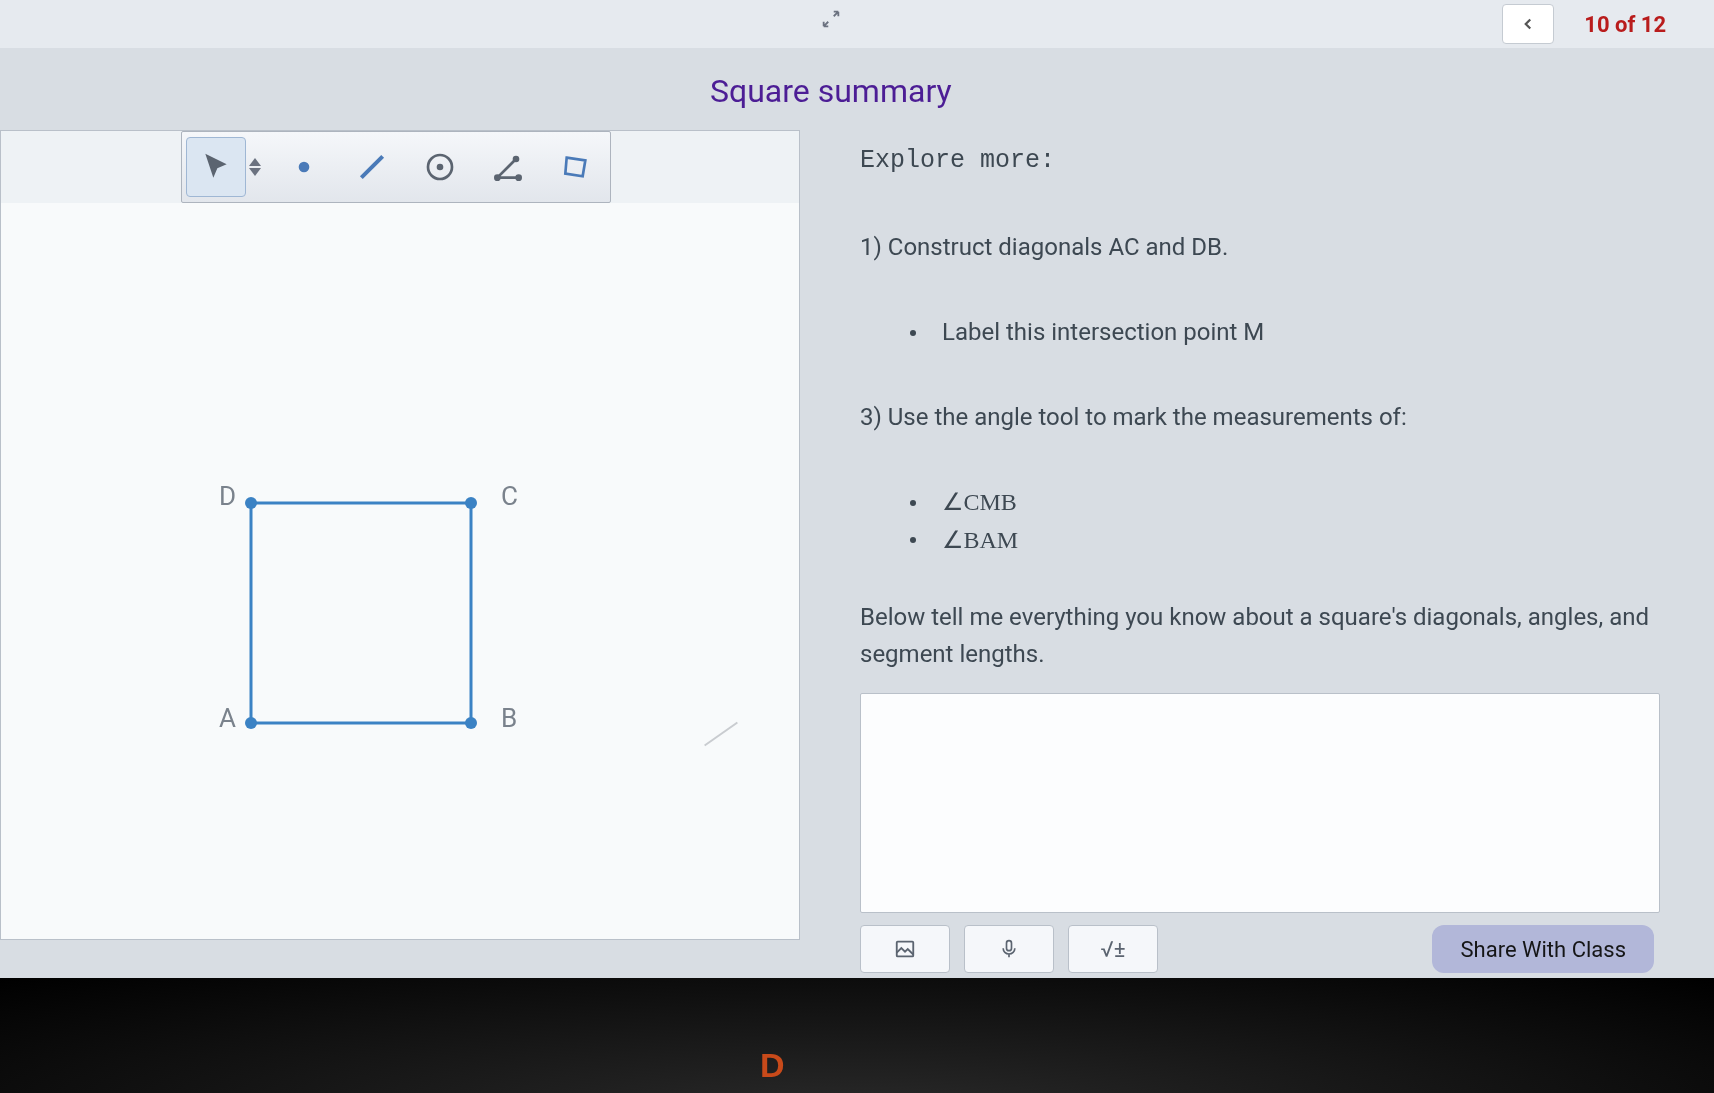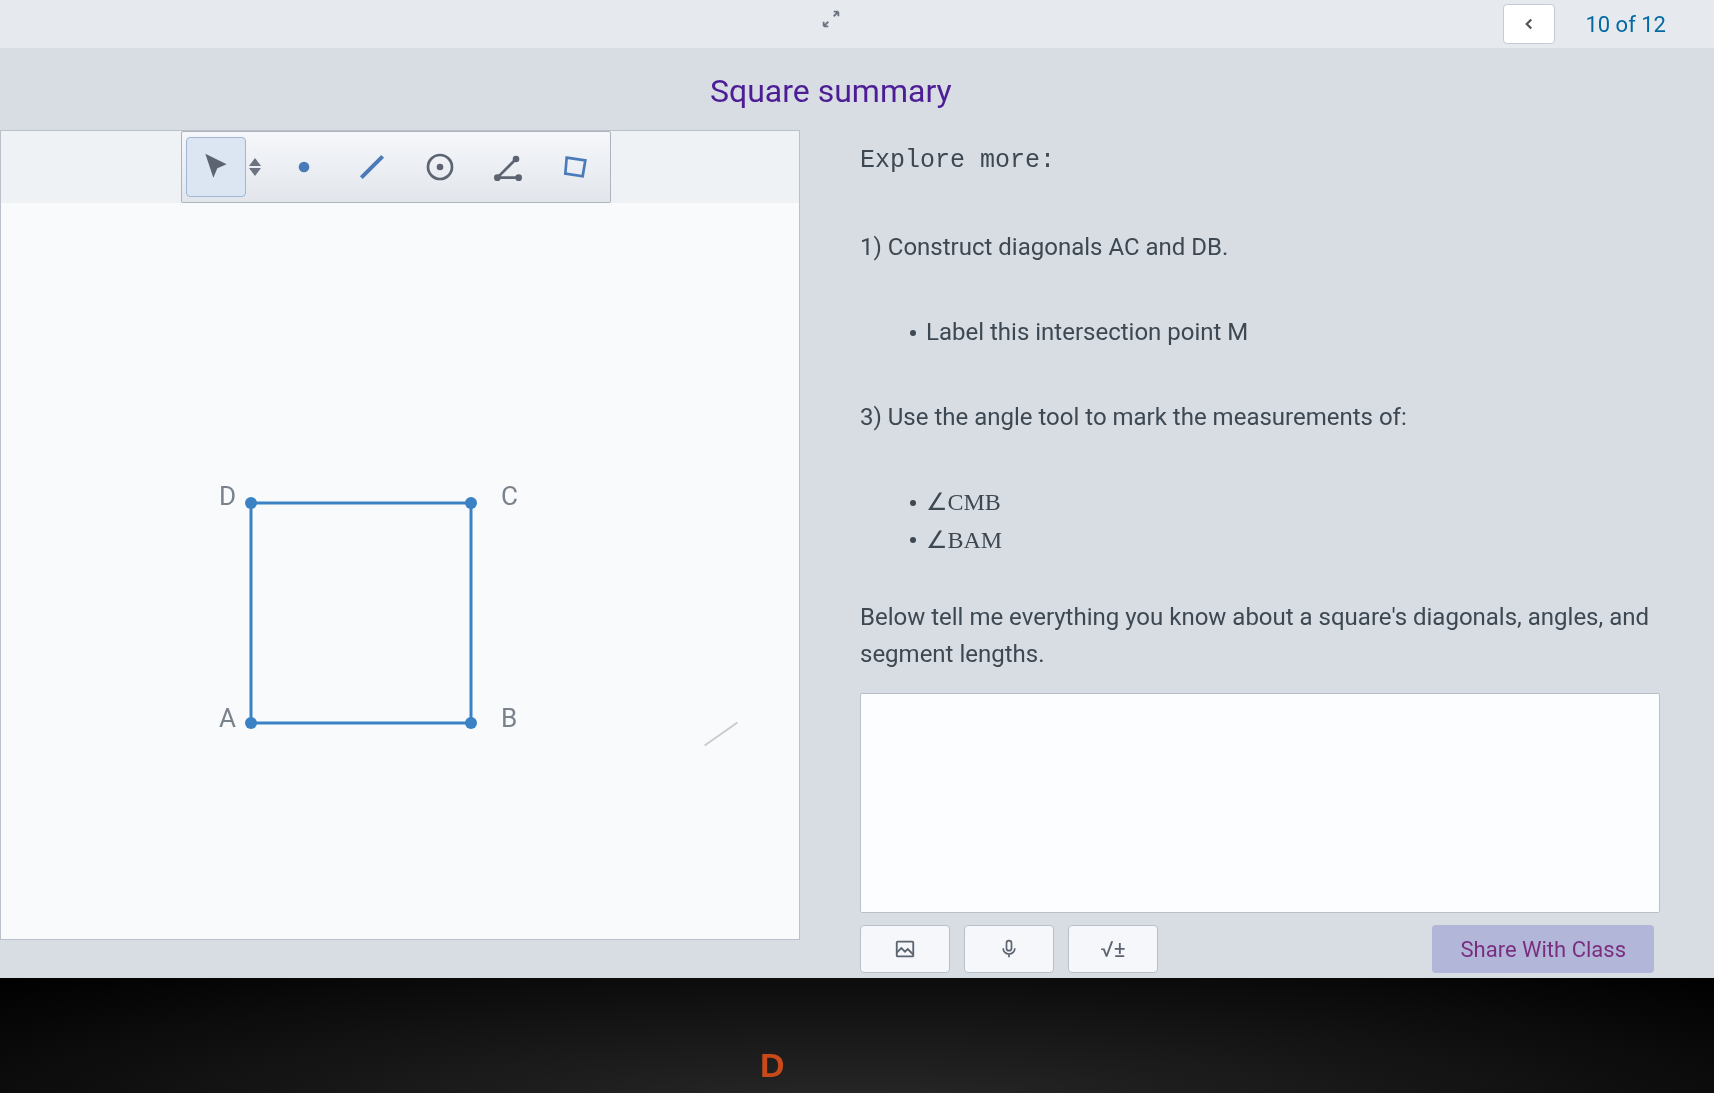--- a/index.html
+++ b/index.html
@@ -1,20 +1,20 @@
 <!DOCTYPE html>
 <html><head>
 <meta charset="utf-8">
 <style>
   * { box-sizing: border-box; margin: 0; padding: 0; }
   html, body { width: 1714px; height: 1093px; font-family: -apple-system, BlinkMacSystemFont, "Segoe UI", Roboto, Arial, sans-serif; background: #d8dde3; overflow: hidden; }
   .topbar { position: absolute; top: 0; left: 0; right: 0; height: 48px; background: #e6eaef; display: flex; justify-content: flex-end; align-items: center; padding-right: 30px; gap: 12px; }
   .topbar .expand-icon { position: absolute; left: 820px; top: 8px; color: #6b7280; font-size: 20px; }
   .nav-btn { width: 52px; height: 40px; background: #fff; border: 1px solid #c5cbd2; border-radius: 4px; display: flex; align-items: center; justify-content: center; font-size: 22px; color: #555; cursor: pointer; }
-  .page-counter { font-size: 22px; color: #0369a1; padding: 0 18px; }
+  .page-counter { font-size: 22px; color: #b91c1c; padding: 0 18px; font-weight: bold; }
   .page-title { position: absolute; top: 72px; left: 710px; font-size: 32px; color: #4c1d95; font-weight: 400; }
   .content { position: absolute; top: 130px; left: 0; right: 0; bottom: 115px; display: flex; }
   
   .geo-panel { width: 800px; height: 810px; background: #eef2f5; border: 1px solid #b9c0c9; position: relative; }
   .geo-toolbar { position: absolute; top: 0; left: 180px; width: 430px; height: 72px; background: linear-gradient(#f5f7fa,#e2e6ec); border: 1px solid #adb4be; border-radius: 2px; display: flex; align-items: center; }
   .geo-tool { width: 60px; height: 60px; margin: 0 4px; display: flex; align-items: center; justify-content: center; color: #5b6470; }
   .geo-tool.active { background: #dbe6f2; border: 1px solid #9fb7d4; border-radius: 4px; }
   .geo-tool svg { width: 32px; height: 32px; }
   .tool-dropdown-arrow { width: 18px; display: flex; flex-direction: column; align-items: center; gap:2px; color:#6b7280; margin-left:-4px; margin-right:6px;}
   .undo-redo { position: absolute; top: 90px; left: 0; width: 110px; height: 55px; background: linear-gradient(#f5f7fa,#e2e6ec); border: 1px solid #adb4be; display:flex; }
@@ -22,28 +22,28 @@
   .undo-redo .btn:last-child{border-right:none;}
   .canvas { position: absolute; top: 72px; left: 0; right: 0; bottom: 0; background: #f8fafb; }
   .square-svg { position: absolute; top: 280px; left: 230px; }
   .pt-label { position: absolute; font-size: 26px; color: #7a828c; }
   
   .instructions { flex: 1; padding: 12px 40px 0 60px; color: #3d4852; font-size: 24px; line-height: 1.55; }
   .instructions .heading { font-size: 25px; margin-bottom: 30px; font-family: Liberation Mono, monospace; }
   .instructions ol { list-style: none; }
   .instructions li { margin-bottom: 2px; margin-top: 48px; }
   .sub { padding-left: 50px; }
-  .sub .bullet-row { display:flex; align-items:center; gap:10px; }
+  .sub .bullet-row { display:flex; align-items:center; gap:26px; }
   .dot { width:6px; height:6px; background:#3d4852; border-radius:50%; display:inline-block; }
   .angle { font-family: "Cambria Math", serif; }
   .prompt { margin-top: 40px; }
   .answer-box { margin-top: 20px; width: 800px; height: 220px; background: #fcfdfe; border: 1px solid #b9c0c9; border-radius: 2px; }
   .editor-bar { position:absolute; bottom: 120px; left: 860px; display:flex; gap:14px; align-items:center; }
   .ed-btn { width: 90px; height: 48px; background:#f5f7fa; border:1px solid #b9c0c9; border-radius:4px; display:flex; align-items:center; justify-content:center; color:#5b6470; font-size:22px; }
-  .share-btn { position:absolute; bottom: 120px; right: 60px; height: 48px; padding: 0 28px; background:#aeb3d8; color:#701a75; font-size:22px; border-radius:4px; display:flex; align-items:center; opacity:0.9; }
+  .share-btn { position:absolute; bottom: 120px; right: 60px; height: 48px; padding: 0 28px; background:#aeb3d8; color:#000000; font-size:22px; border-radius:12px; display:flex; align-items:center; opacity:0.9; }
   .blackbar { position:absolute; bottom:0; left:0; right:0; height:115px; background: radial-gradient(ellipse at 50% 120%, #2a2a2a, #000); }
   .brand { position:absolute; bottom: 8px; left: 760px; color:#c84a1a; font-weight: bold; font-size: 34px; letter-spacing: 2px; font-family: Arial; }
   .stray-line { position:absolute; top:530px; left:700px; width:40px; height:2px; background:#c9ccd0; transform:rotate(-35deg); }
 </style>
 </head>
 <body>
 
 <div class="topbar">
   <div class="expand-icon">
     <svg width="22" height="22" viewBox="0 0 24 24" fill="none" stroke="currentColor" stroke-width="2">

